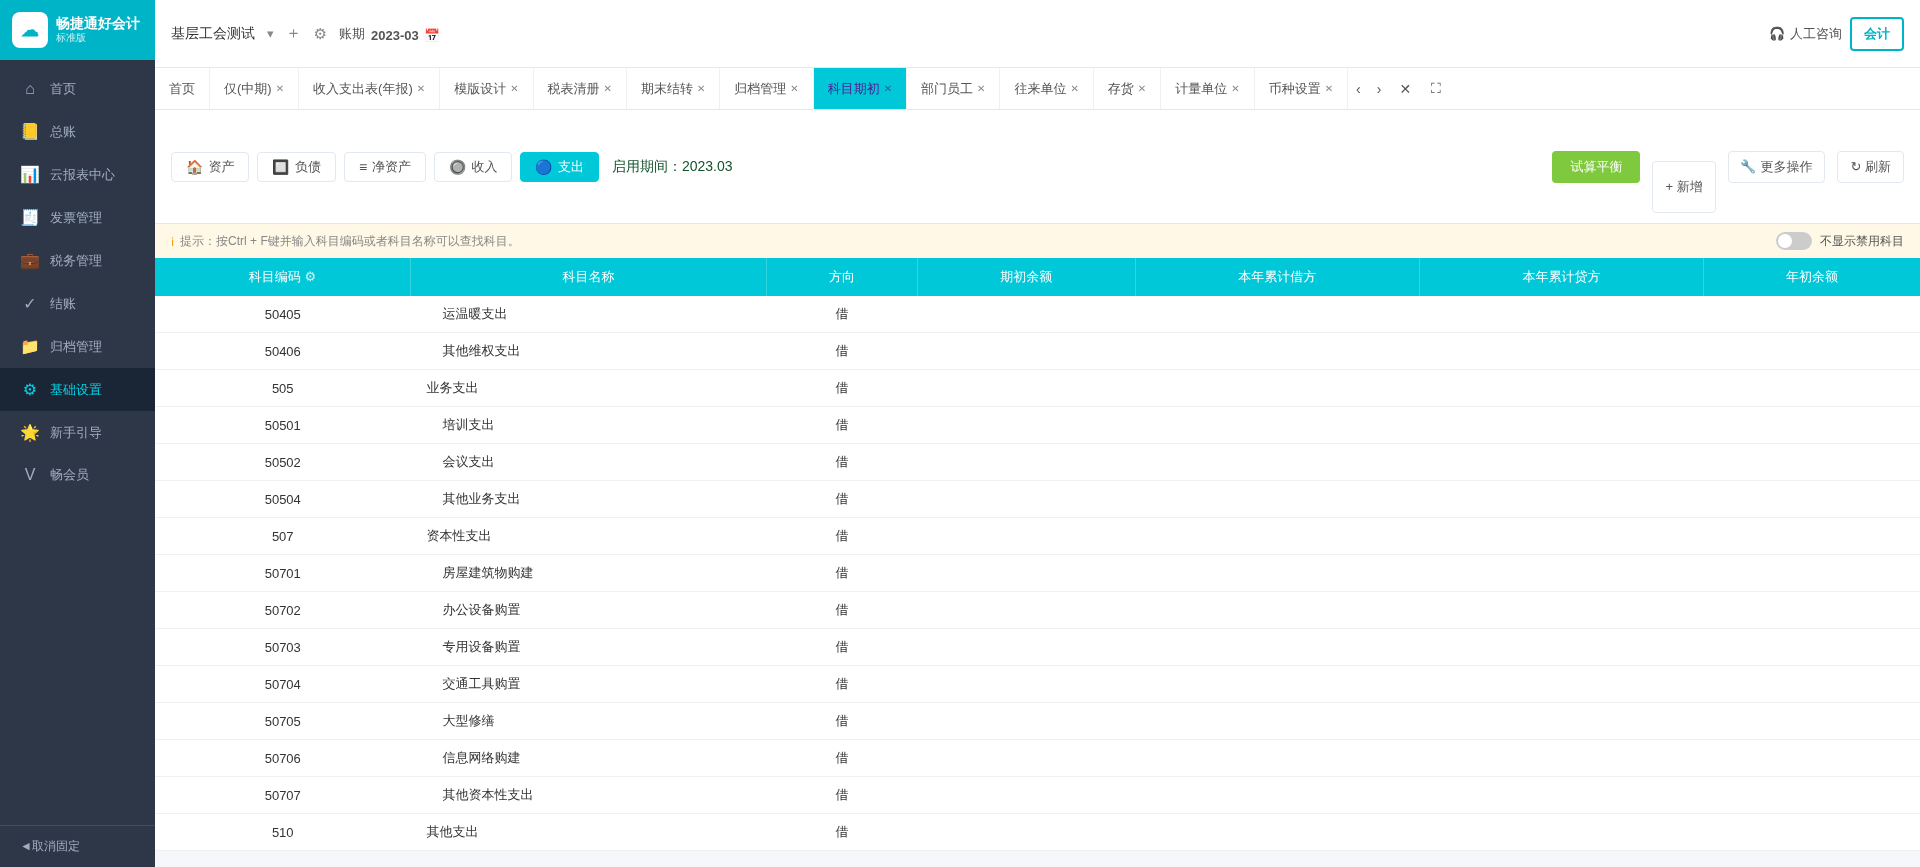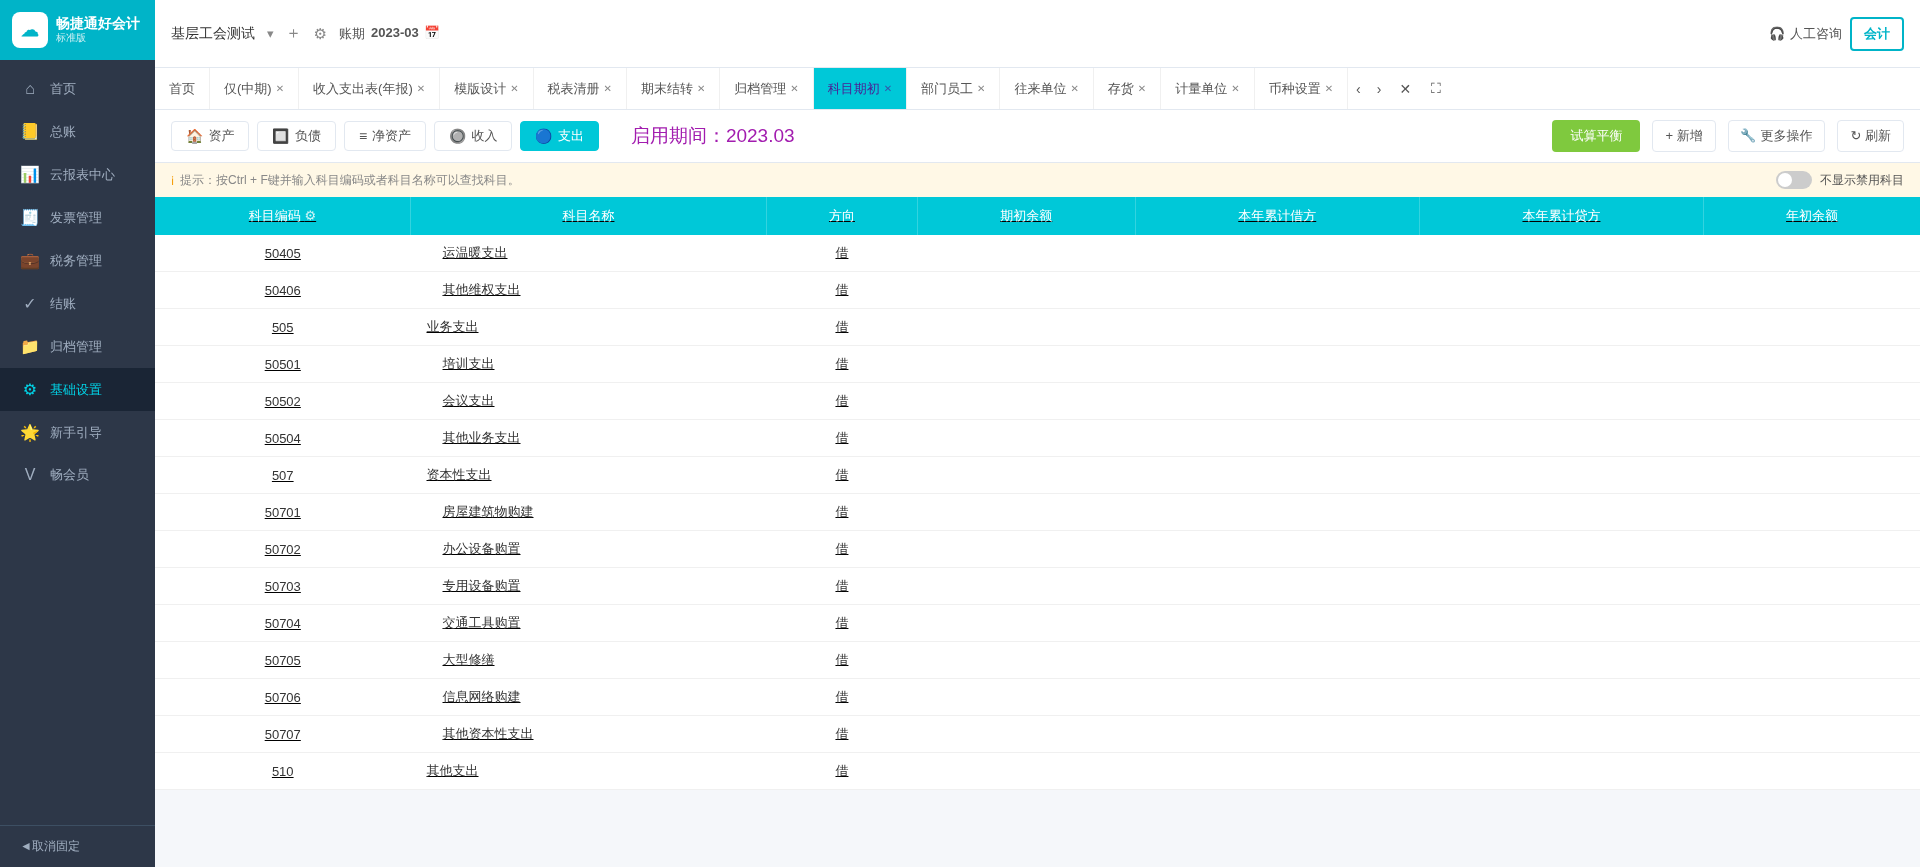--- a/index.html
+++ b/index.html
@@ -73,21 +73,21 @@
       background: white;
       cursor: pointer;
       font-size: 13px;
       color: #555;
     }
     .topbar-btn.active {
       border: 2px solid #00b4c8;
       color: #00b4c8;
       font-weight: bold;
     }
-    .period-badge { display: flex; align-items: flex-start; gap: 6px; font-size: 13px; color: #555; }
+    .period-badge { display: flex; align-items: flex-end; gap: 6px; font-size: 13px; color: #555; }
     .period-icon { color: #00b4c8; }
     .customer-service { display: flex; align-items: center; gap: 4px; color: #555; cursor: pointer; font-size: 13px; }
 
     
     .tabbar {
       background: white;
       display: flex; align-items: center;
       border-bottom: 1px solid #e2e8f0;
       overflow: hidden;
       height: 42px;
@@ -133,41 +133,42 @@
       padding: 5px 14px;
       border-radius: 4px;
       cursor: pointer;
       font-size: 13px;
       color: #555;
       border: 1px solid #e2e8f0;
       background: white;
     }
     .subtab.active { background: #00c8d8; color: white; border-color: #00c8d8; }
     .subtab-icon { font-size: 14px; }
-    .period-label { margin-left: 24px; color: #a21caf; font-size: 19px; }
+    .period-label { margin-left: 5px; color: #14532d; font-size: 14px; }
     .subtabs-right { margin-left: auto; display: flex; align-items: center; gap: 12px; }
     .btn-balance {
       background: #7fc93e;
       color: white;
       border: none;
       padding: 7px 18px;
       border-radius: 4px;
       cursor: pointer;
       font-size: 13px;
       font-weight: 500;
     }
     .btn-add {
       display: flex; align-items: center; gap: 4px;
       background: white;
       border: 1px solid #e2e8f0;
-      padding: 6px 12px;
+      padding: 16px 12px;
       border-radius: 4px;
       cursor: pointer;
       font-size: 13px;
       color: #555;
+      margin-top: 41px;
     }
     .btn-more {
       display: flex; align-items: center; gap: 4px;
       background: white;
       border: 1px solid #e2e8f0;
       padding: 6px 12px;
       border-radius: 4px;
       cursor: pointer;
       font-size: 13px;
       color: #555;
@@ -205,21 +206,21 @@
     .toggle::after {
       content: '';
       position: absolute;
       width: 14px; height: 14px;
       background: white;
       border-radius: 50%;
       top: 2px; left: 2px;
     }
 
     
-    .table-container { flex: 1; overflow-y: auto; overflow-x: hidden; text-decoration: underline; }
+    .table-container { flex: 1; overflow-y: auto; overflow-x: hidden; }
     table { width: 100%; border-collapse: collapse; background: white; }
     thead tr { background: #00c8d8; }
     thead th {
       color: white;
       padding: 10px 16px;
       text-align: center;
       font-weight: 500;
       font-size: 13px;
       border-right: 1px solid rgba(255,255,255,0.2);
     }

